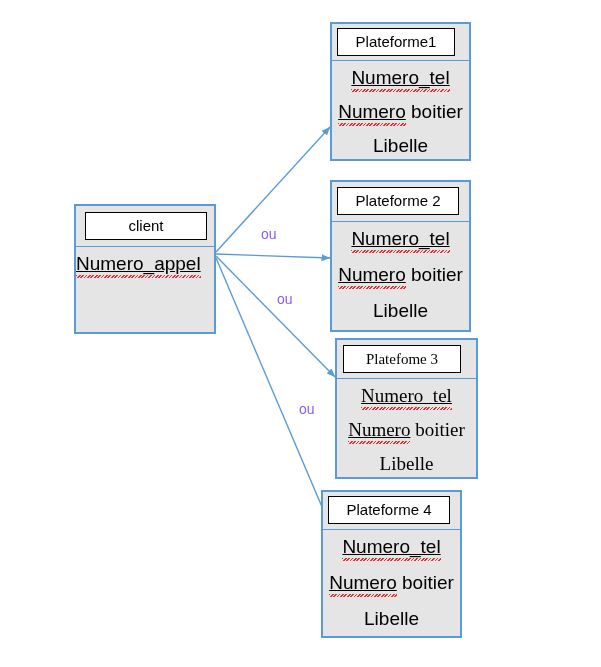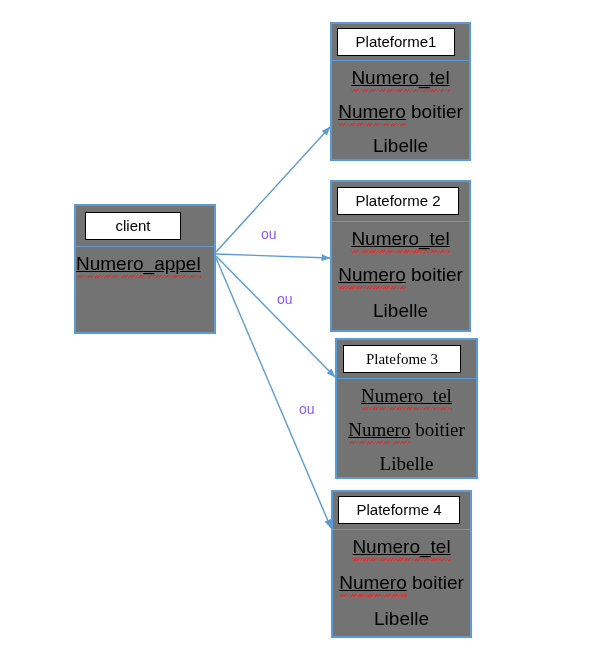--- a/index.html
+++ b/index.html
@@ -31,21 +31,21 @@
     width: 601px;
     height: 667px;
     pointer-events: none;
   }
 
   
   .entity {
     position: absolute;
     box-sizing: border-box;
     border: 2px solid #5b9bd5;
-    background: #737373;
+    background: #e5e5e5;
   }
   .entity-header {
     position: absolute;
     box-sizing: border-box;
     border: 1px solid #000000;
     background: #ffffff;
     text-align: center;
     font-size: 15px;
     line-height: 26px;
     height: 28px;
@@ -109,21 +109,21 @@
         <path d="M0,0 L9,3.5 L0,7 z" fill="#5b9bd5"></path>
       </marker>
     </defs>
     <line x1="216" y1="252" x2="330" y2="127" stroke="#5b9bd5" stroke-width="1.4" marker-end="url(#ah)"></line>
     <line x1="216" y1="254" x2="330" y2="258" stroke="#5b9bd5" stroke-width="1.4" marker-end="url(#ah)"></line>
     <line x1="216" y1="256" x2="335" y2="377" stroke="#5b9bd5" stroke-width="1.4" marker-end="url(#ah)"></line>
     <line x1="216" y1="258" x2="331" y2="528" stroke="#5b9bd5" stroke-width="1.4" marker-end="url(#ah)"></line>
   </svg>
 
   <div class="entity" style="left:74px; top:204px; width:142px; height:130px;">
-    <div class="entity-header" style="left:9px; top:6px; width:96px;">client</div>
+    <div class="entity-header" style="left:9px; top:6px; width:122px;">client</div>
     <div class="entity-divider" style="top:40px;"></div>
     <div class="attr" style="left:0; top:48px; width:114px;">
       <span class="u sq">Numero_appel</span>
     </div>
   </div>
 
   <div class="entity" style="left:330px; top:22px; width:141px; height:139px;">
     <div class="entity-header" style="left:5px; top:4px; width:118px;">Plateforme1</div>
     <div class="entity-divider" style="top:36px;"></div>
     <div class="attr" style="left:0; top:44px; width:137px;">
@@ -158,21 +158,21 @@
       <span class="u sq">Numero_tel</span>
     </div>
     <div class="attr" style="left:0; top:80px; width:139px;">
       <span class="u sq">Numero</span><span class="plain"> boitier</span>
     </div>
     <div class="attr" style="left:0; top:114px; width:139px;">
       <span class="plain">Libelle</span>
     </div>
   </div>
 
-  <div class="entity" style="left:331px; top:490px; width:141px; height:148px;">
+  <div class="entity" style="left:321px; top:490px; width:141px; height:148px;">
     <div class="entity-header" style="left:5px; top:4px; width:122px;">Plateforme 4</div>
     <div class="entity-divider" style="top:37px;"></div>
     <div class="attr" style="left:0; top:45px; width:137px;">
       <span class="u sq">Numero_tel</span>
     </div>
     <div class="attr" style="left:0; top:81px; width:137px;">
       <span class="u sq">Numero</span><span class="plain"> boitier</span>
     </div>
     <div class="attr" style="left:0; top:117px; width:137px;">
       <span class="plain">Libelle</span>

